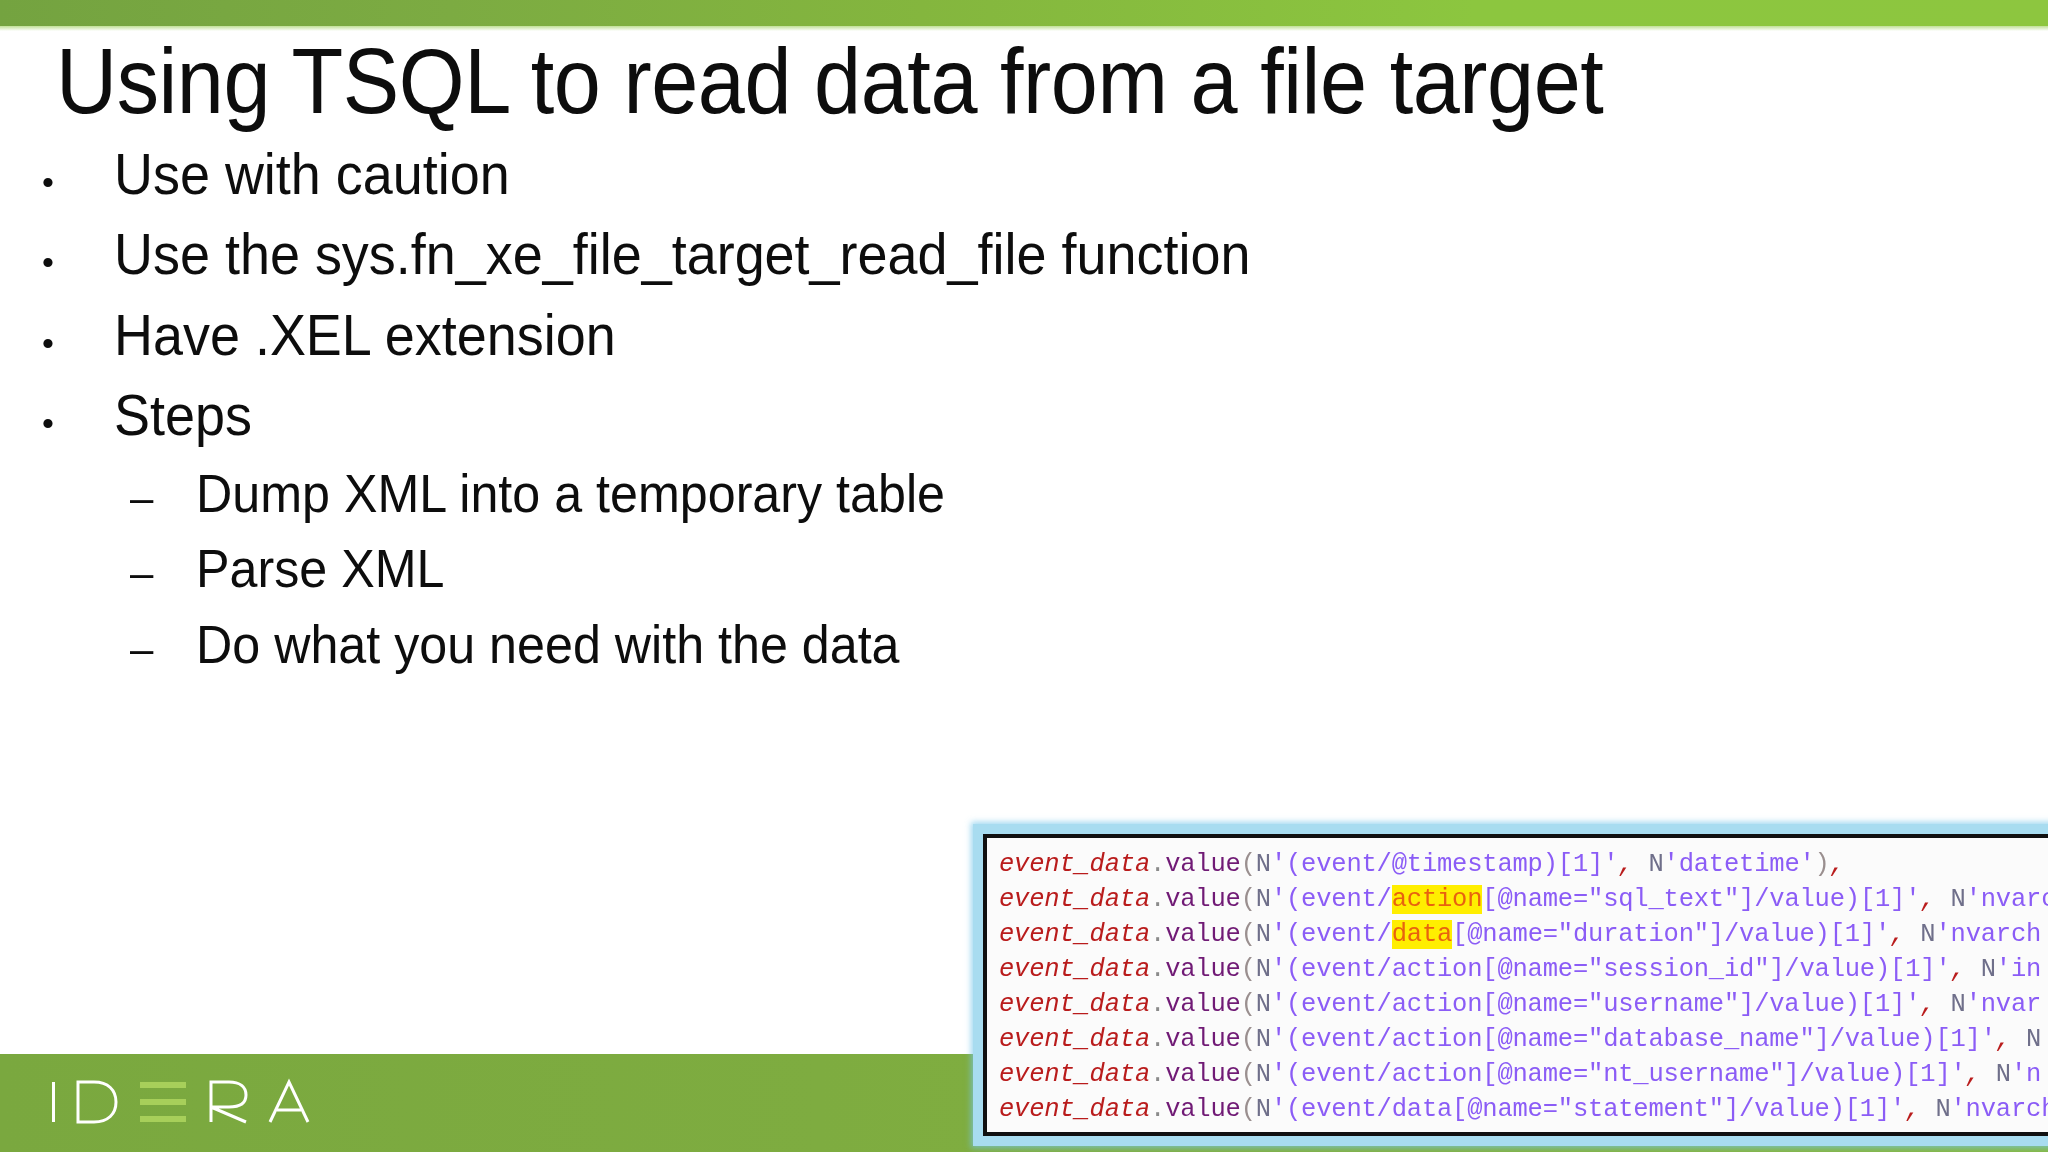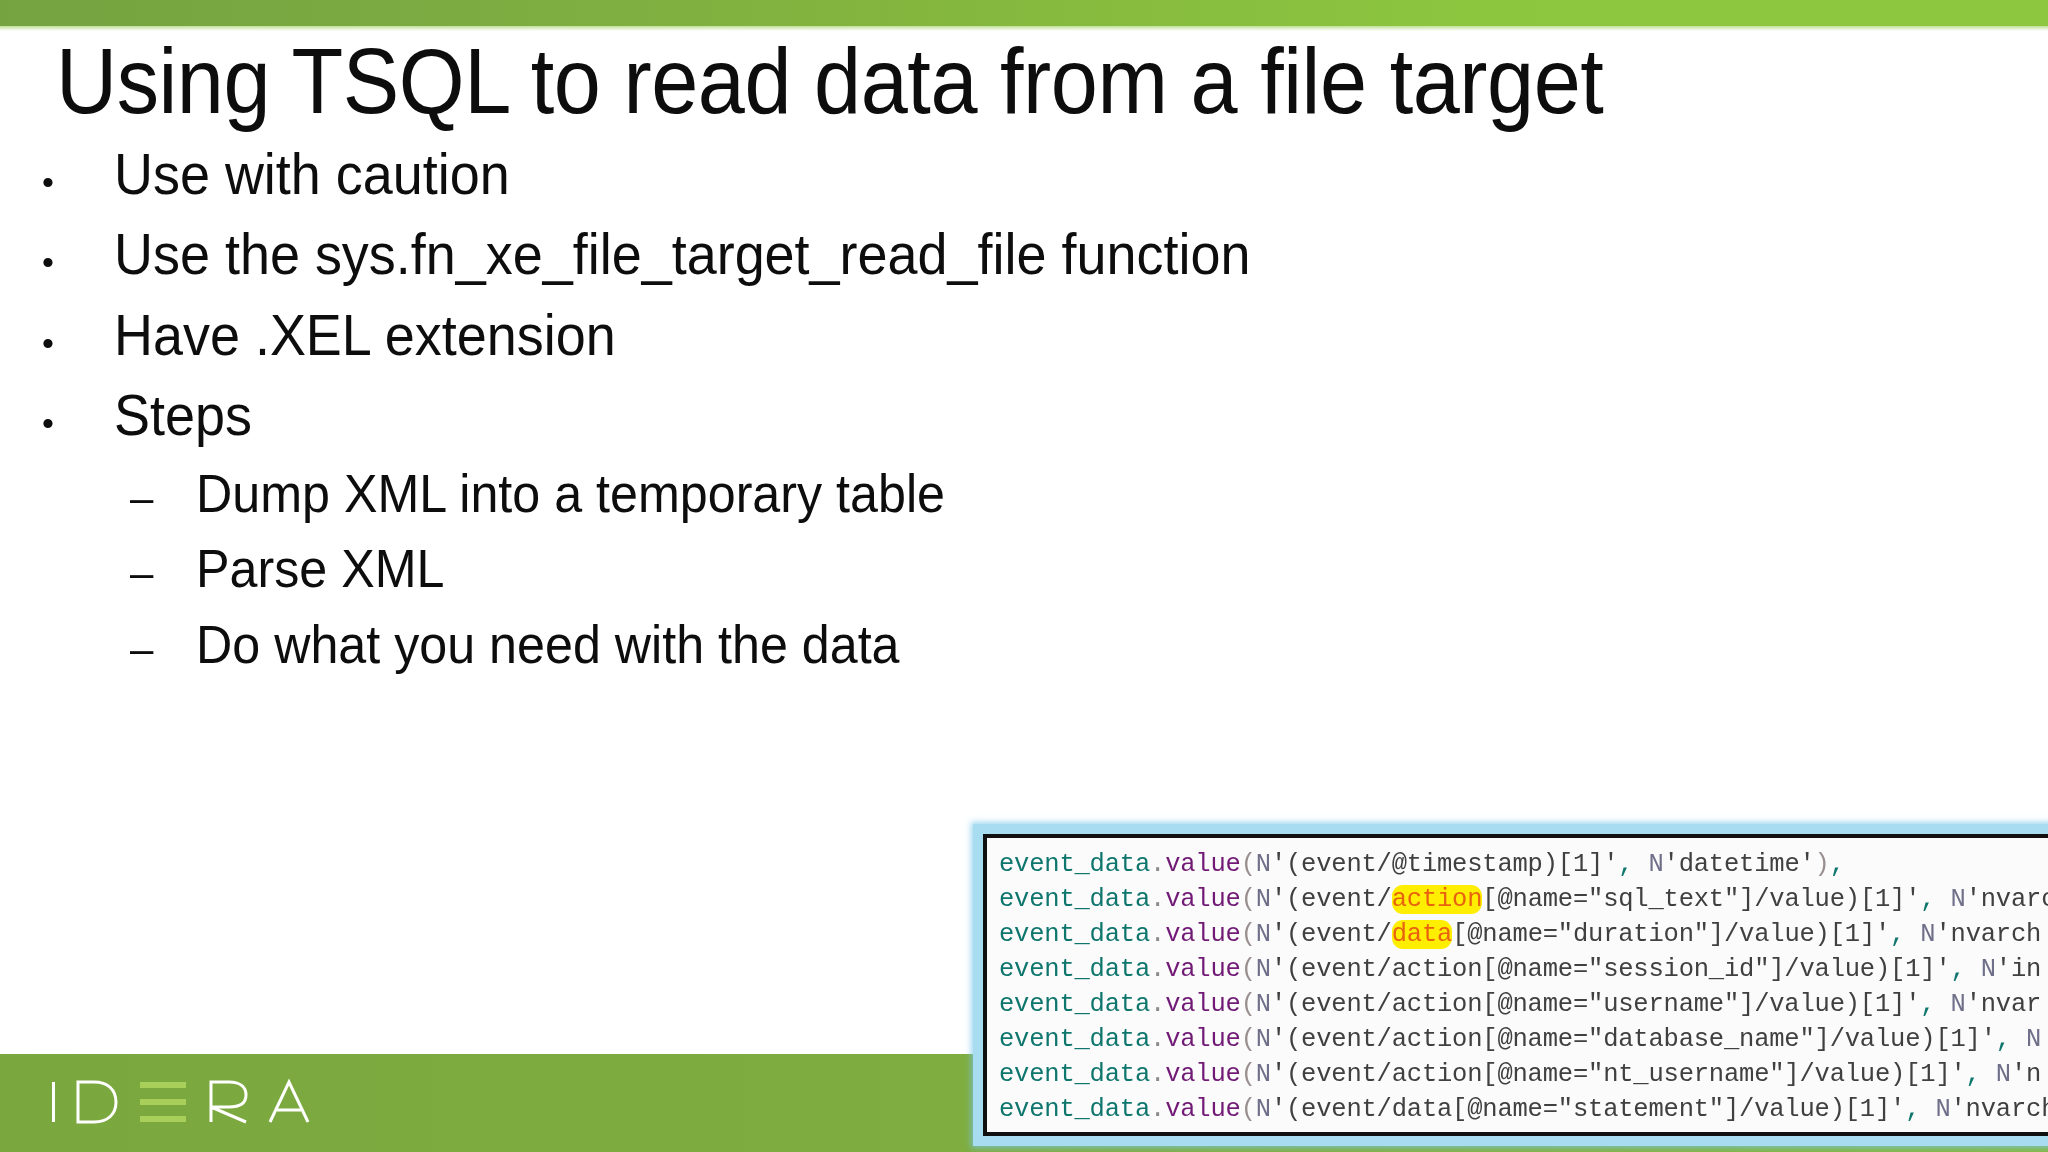--- a/index.html
+++ b/index.html
@@ -133,27 +133,27 @@
     overflow: hidden;
   }
   .code-line {
     font-family: "Liberation Mono", "DejaVu Sans Mono", monospace;
     font-size: 25.5px;
     line-height: 35px;
     white-space: nowrap;
     color: #3b3b3b;
     letter-spacing: -0.2px;
   }
-  .tok-ident   { color: #0f766e; }
+  .tok-ident   { color: #b91c1c; font-style: italic; }
   .tok-dot     { color: #8a8a8a; }
   .tok-fn      { color: #701a75; }
   .tok-paren   { color: #9a8f8f; }
   .tok-n       { color: #6f6f8a; }
-  .tok-str     { color: #404040; text-align: right; }
-  .tok-hl      { background: #ffee00; color: #e8620f; border-radius: 11px; }
+  .tok-str     { color: #8b5cf6; text-align: right; }
+  .tok-hl      { background: #ffee00; color: #e8620f; }
 </style>
 </head>
 <body>
 
 <div class="top-bar"></div>
 <div class="top-bar-fade"></div>
 
 <div class="slide-title">Using TSQL to read data from a file target</div>
 
 <div class="bullets">

